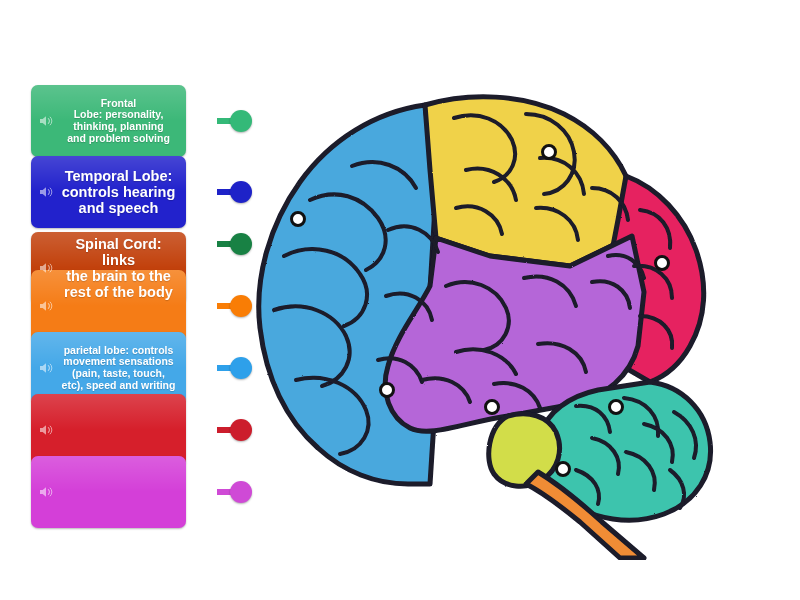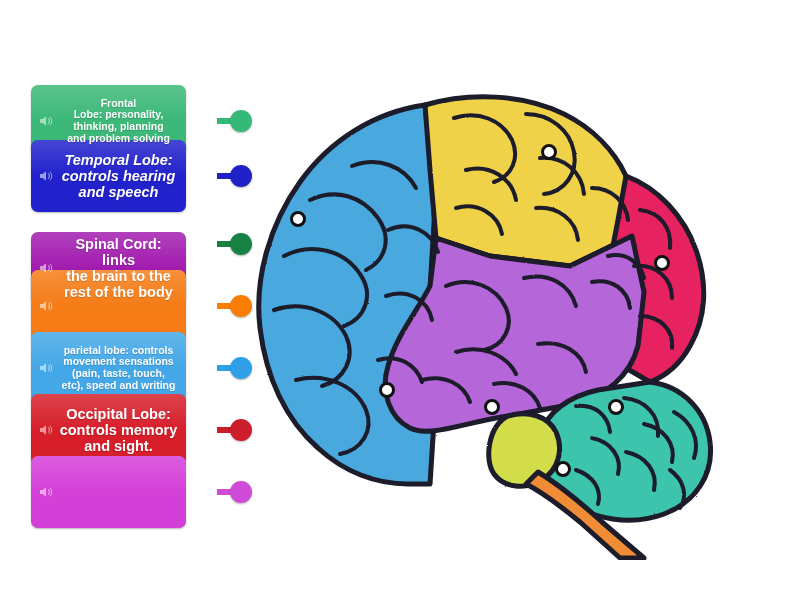--- a/index.html
+++ b/index.html
@@ -140,38 +140,38 @@
             </svg>
           </span>
           <span class="label-text t-sm">Frontal
 Lobe: personality,
 thinking, planning
 and problem solving</span>
         </div>
         <span class="connector" style="background: rgb(52, 185, 120);"></span>
         <span class="knob" style="background: rgb(52, 185, 120);"></span>
       </div>
-      <div class="label-row" style="top: 140px; font-style: italic;">
+      <div class="label-row" style="top: 156px;">
         <div class="label-box" style="background: rgb(34, 34, 204);">
           <span class="spk">
             <svg viewBox="0 0 24 24">
               <path fill="#ffffff" d="M3 9h4l5-4v14l-5-4H3z"></path>
               <path fill="none" stroke="#ffffff" stroke-width="1.7" stroke-linecap="round" d="M15.5 8.5a4.6 4.6 0 010 7"></path>
               <path fill="none" stroke="#ffffff" stroke-width="1.5" stroke-linecap="round" d="M18.3 6a8 8 0 010 12"></path>
             </svg>
           </span>
           <span class="label-text t-md">Temporal Lobe:
 controls hearing
 and speech</span>
         </div>
         <span class="connector" style="background: rgb(30, 34, 200);"></span>
         <span class="knob" style="background: rgb(30, 34, 200);"></span>
       </div>
       <div class="label-row" style="top: 208px;">
-        <div class="label-box" style="background: #a21caf; margin-top: 48px;">
+        <div class="label-box" style="background: #c2410c; margin-top: 48px;">
           <span class="spk">
             <svg viewBox="0 0 24 24">
               <path fill="#ffffff" d="M3 9h4l5-4v14l-5-4H3z"></path>
               <path fill="none" stroke="#ffffff" stroke-width="1.7" stroke-linecap="round" d="M15.5 8.5a4.6 4.6 0 010 7"></path>
               <path fill="none" stroke="#ffffff" stroke-width="1.5" stroke-linecap="round" d="M18.3 6a8 8 0 010 12"></path>
             </svg>
           </span>
           <span class="label-text t-md">Spinal Cord: links
 the brain to the
 rest of the body</span>
@@ -211,23 +211,20 @@
       </div>
       <div class="label-row" style="top: 394px;">
         <div class="label-box" style="background: rgb(214, 31, 43);">
           <span class="spk">
             <svg viewBox="0 0 24 24">
               <path fill="#ffffff" d="M3 9h4l5-4v14l-5-4H3z"></path>
               <path fill="none" stroke="#ffffff" stroke-width="1.7" stroke-linecap="round" d="M15.5 8.5a4.6 4.6 0 010 7"></path>
               <path fill="none" stroke="#ffffff" stroke-width="1.5" stroke-linecap="round" d="M18.3 6a8 8 0 010 12"></path>
             </svg>
           </span>
-          <span class="label-text t-md">Occipital Lobe:
-controls memory
-and sight.</span>
         </div>
         <span class="connector" style="background: rgb(204, 29, 44);"></span>
         <span class="knob" style="background: rgb(204, 29, 44);"></span>
       </div>
       <div class="label-row" style="top: 456px;">
         <div class="label-box" style="background: rgb(212, 63, 216);">
           <span class="spk">
             <svg viewBox="0 0 24 24">
               <path fill="#ffffff" d="M3 9h4l5-4v14l-5-4H3z"></path>
               <path fill="none" stroke="#ffffff" stroke-width="1.7" stroke-linecap="round" d="M15.5 8.5a4.6 4.6 0 010 7"></path>

